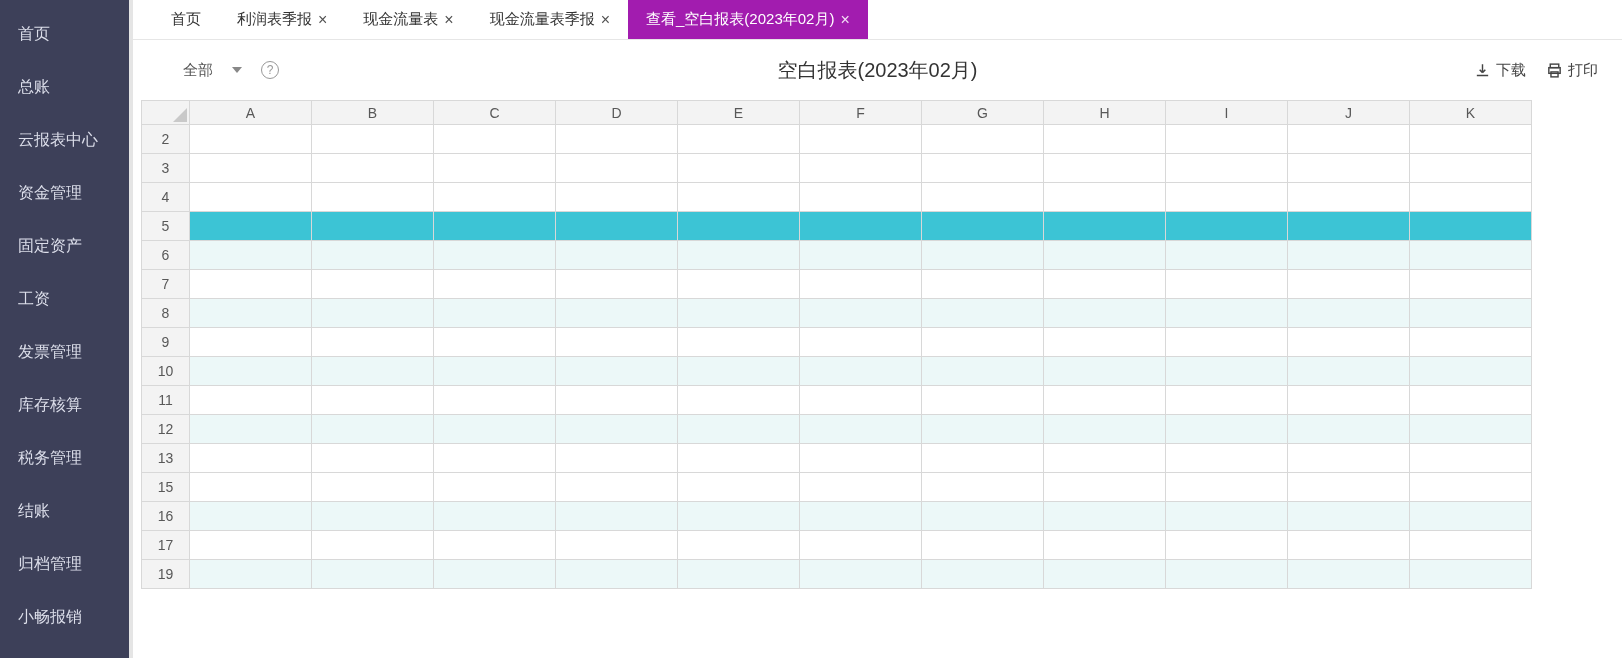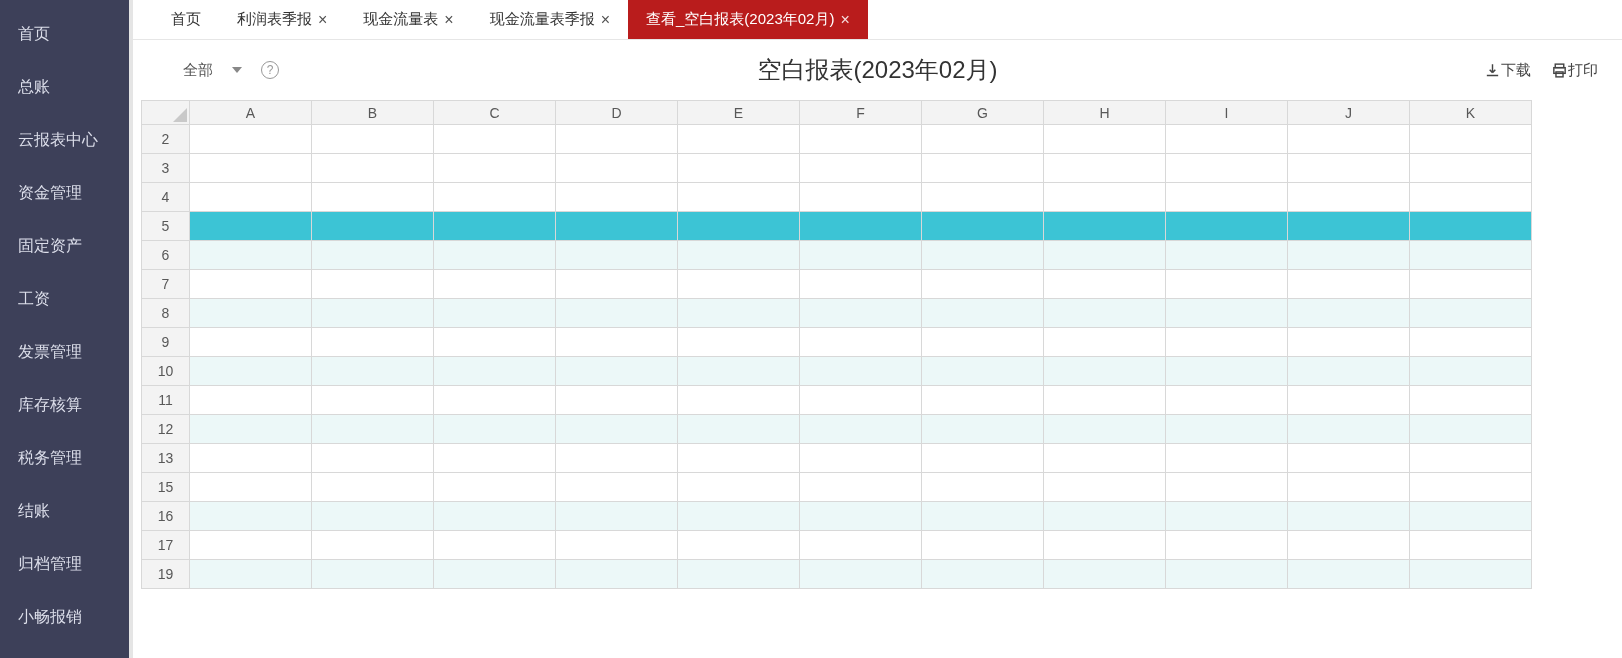--- a/index.html
+++ b/index.html
@@ -43,21 +43,21 @@
 .tab {
   display: flex;
   align-items: center;
   padding: 0 18px;
   font-size: 15px;
   color: #333;
   cursor: pointer;
   gap: 6px;
 }
 .tab.active {
-  background: #b91c1c;
+  background: #a21caf;
   color: #fff;
 }
 .tab-close {
   font-size: 16px;
   line-height: 1;
   opacity: .85;
 }
 
 
 .toolbar {
@@ -87,31 +87,31 @@
   display: inline-flex;
   align-items: center;
   justify-content: center;
   font-size: 12px;
   color: #999;
 }
 .title-center {
   position: absolute;
   left: 50%;
   transform: translateX(-50%);
-  font-size: 24px;
+  font-size: 20px;
   color: #333;
 }
 .toolbar-actions {
   margin-left: auto;
   display: flex;
   gap: 20px;
   color: #444;
   font-size: 15px;
 }
-.t-action { display: flex; align-items: center; cursor: pointer; }
+.t-action { display: flex; align-items: center; gap: 5px; cursor: pointer; }
 .t-action svg { width: 17px; height: 17px; }
 
 
 .sheet-wrap {
   flex: 1;
   overflow: hidden;
   padding-left: 8px;
 }
 .sheet { border-collapse: collapse; table-layout: fixed; }
 .sheet th, .sheet td {

